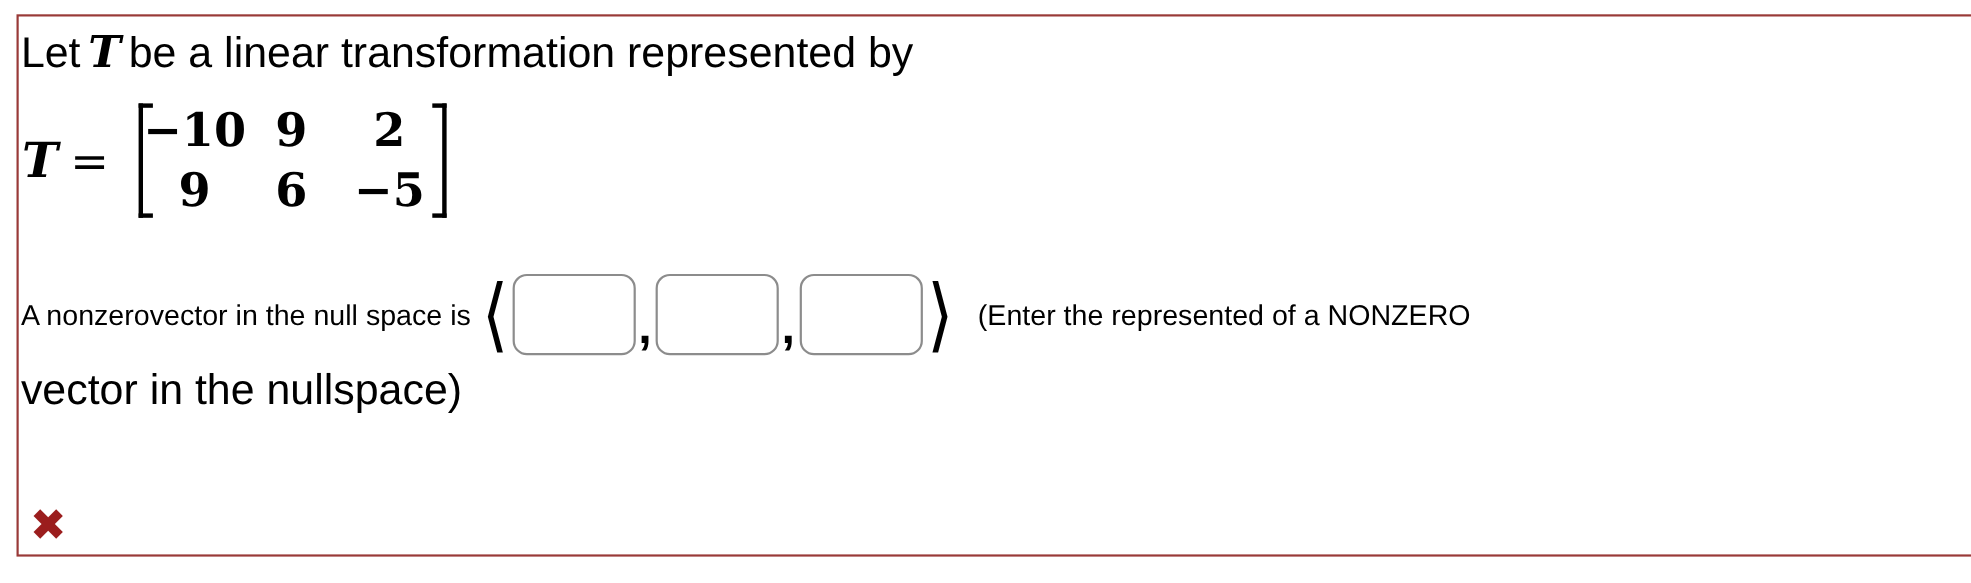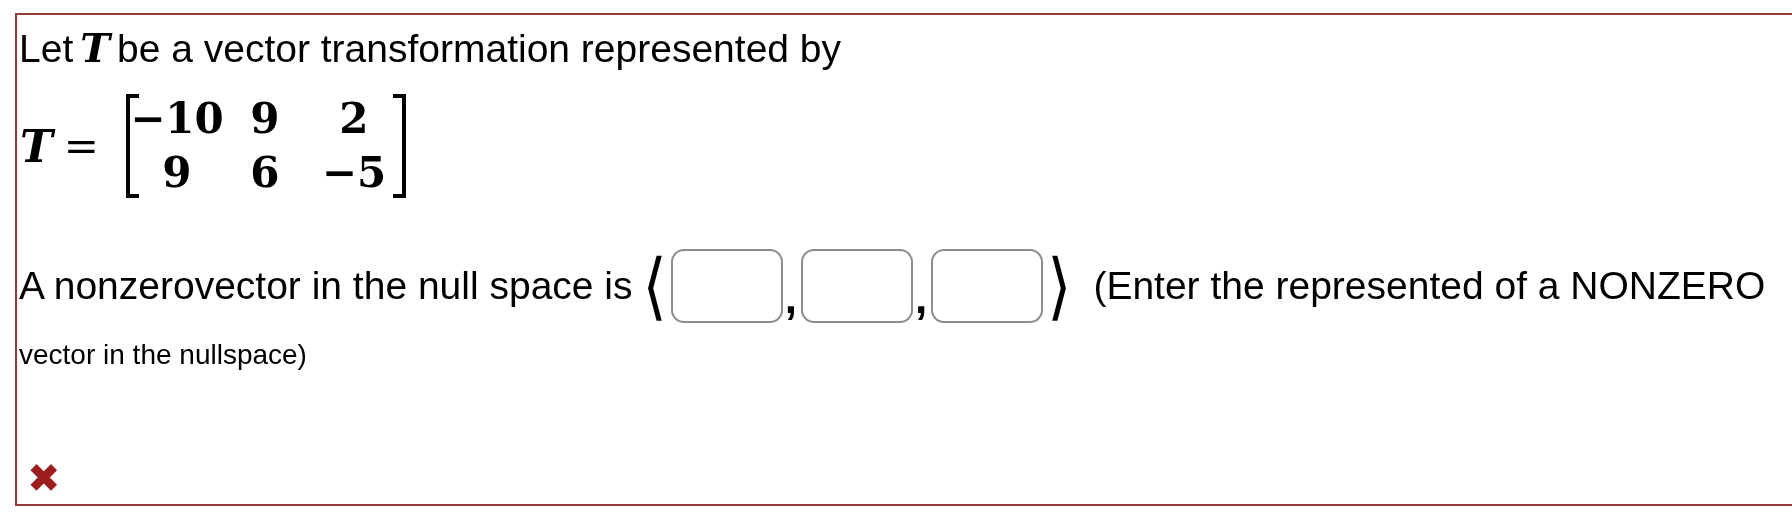--- a/index.html
+++ b/index.html
@@ -90,21 +90,21 @@
 
   
   .answer-row {
     display: flex;
     align-items: center;
     margin-top: 46px;
     height: 76px;
     white-space: nowrap;
   }
   .prompt-text, .note-text {
-    font-size: 39px;
+    font-size: 26px;
   }
   .angle {
     font-family: "DejaVu Sans", sans-serif;
     font-size: 62px;
     font-weight: normal;
     line-height: 1;
     transform: scaleY(1.18);
     margin: 0 4px;
   }
   .angle.left  { margin-left: 10px; }
@@ -125,21 +125,21 @@
     align-self: flex-end;
     font-weight: bold;
     font-size: 44px;
     line-height: 1;
     margin: 0 4px 4px 2px;
   }
   .note-text { margin-left: 10px; }
 
   .note-line2 {
     margin: 7px 0 12px 0;
-    font-size: 28px;
+    font-size: 39px;
     line-height: 47px;
   }
 
   
   .mark {
     margin-top: auto;
     margin-left: 8px;
     margin-bottom: 6px;
     color: #9b1d1d;
     font-family: "DejaVu Sans", sans-serif;
@@ -147,21 +147,21 @@
     font-size: 40px;
     line-height: 1;
   }
 </style>
 </head>
 <body>
 
 <div class="frame">
 
   <p class="intro">
-    <span>Let</span><span class="math-var">T</span><span>be a vector transformation represented by</span>
+    <span>Let</span><span class="math-var">T</span><span>be a linear transformation represented by</span>
   </p>
 
   <div class="matrix-line">
     <span class="matrix-symbol">T</span>
     <span class="equals">=</span>
     <span class="bracket left"></span>
     <div class="mgrid">
       <span>−10</span>
       <span>9</span>
       <span>2</span>

